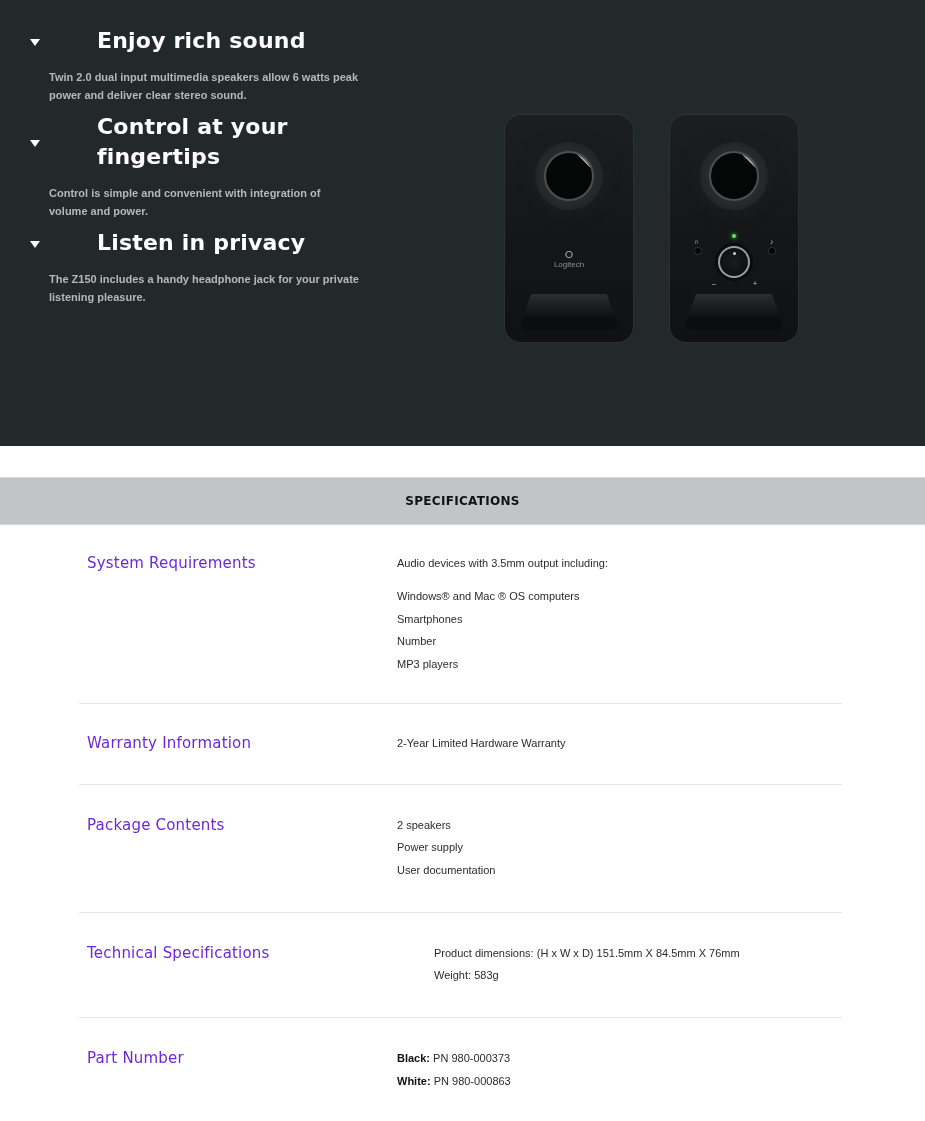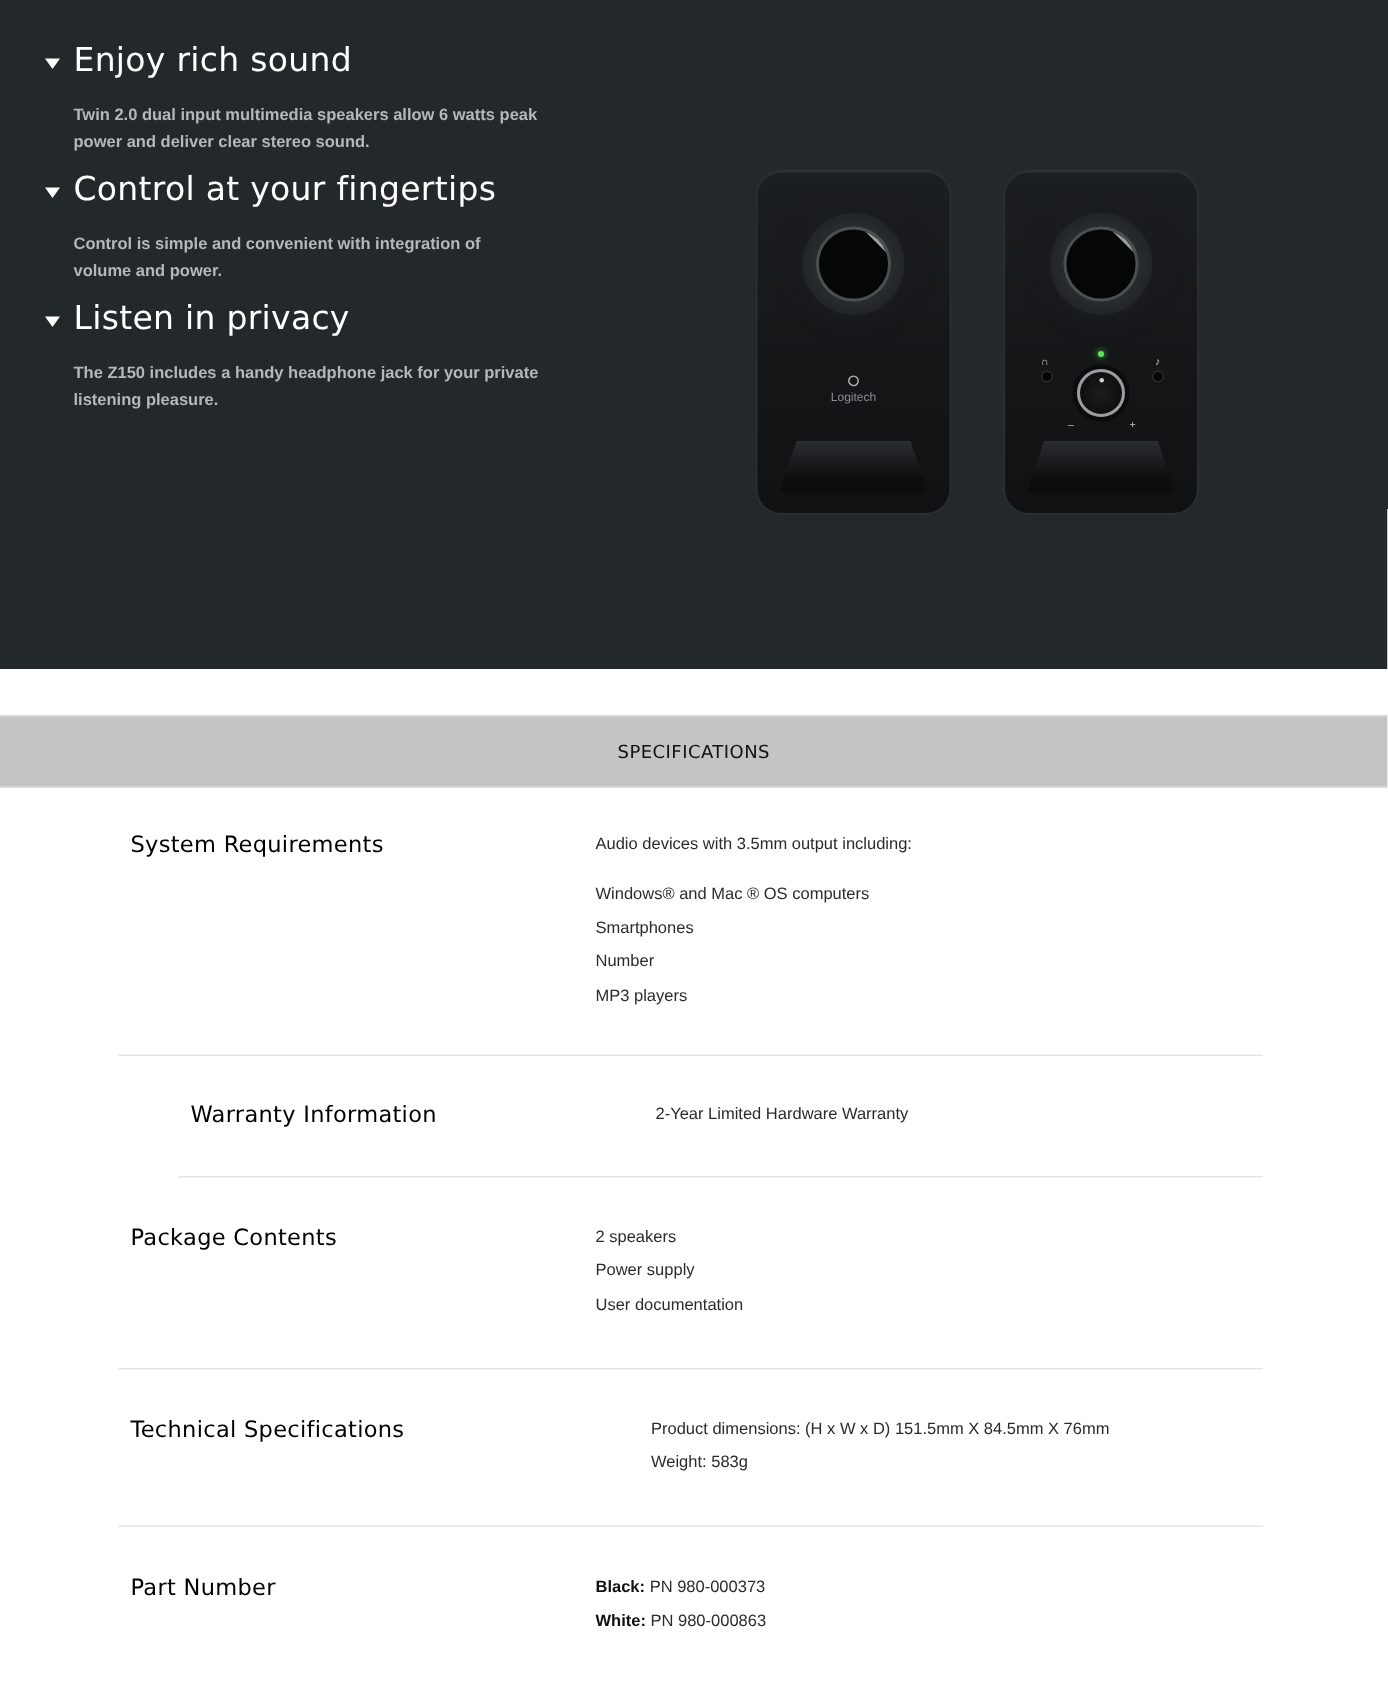--- a/index.html
+++ b/index.html
@@ -29,25 +29,26 @@
   .caret {
     width: 0; height: 0;
     border-left: 5px solid transparent;
     border-right: 5px solid transparent;
     border-top: 7px solid #ffffff;
     margin-right: 9px;
     margin-top: 2px;
   }
   .feature-title {
     font-family: "DejaVu Sans", sans-serif;
-    font-weight: 400;
+    font-weight: 700;
     font-size: 22px;
     color: #ffffff;
     letter-spacing: 0.2px;
     line-height: 30px;
+    margin-left: 48px;
   }
   .feature-desc {
     margin-left: 19px;
     margin-top: 12px;
     font-size: 11px;
     line-height: 18px;
     color: #b5b8ba;
     width: 310px;
     font-weight: bold;
   }
@@ -178,56 +179,57 @@
     border-bottom: 1px solid #d4d5d7;
     display: flex;
     align-items: center;
     justify-content: center;
   }
   .spec-bar-title {
     font-family: "DejaVu Sans", sans-serif;
     font-size: 12px;
     letter-spacing: 0.3px;
     color: #111;
+    font-weight: bold;
   }
 
   
   .spec-table {
     width: 763px;
     margin-left: 79px;
   }
   .spec-row {
     display: flex;
     border-bottom: 1px solid #e6e6e6;
     padding: 28px 0 28px 0;
   }
   .spec-row:last-child { border-bottom: none; }
   .spec-label {
     width: 318px;
     padding-left: 8px;
     font-family: "DejaVu Sans", sans-serif;
     font-size: 15px;
-    color: #000000;
+    color: #6d28d9;
     letter-spacing: 0.2px;
     line-height: 20px;
   }
   .spec-values {
     flex: 1;
     font-size: 11px;
     color: #2b2b2b;
     line-height: 17px;
     padding-top: 2px;
   }
   .spec-values .line { margin-bottom: 5.5px; }
   .spec-values .line.tight { margin-bottom: 16px; }
   .spec-values .line:last-child { margin-bottom: 0; }
   .spec-values b { font-weight: bold; color: #111; }
 
   .row-sys { padding-top: 28px; padding-bottom: 30px; }
-  .row-warranty { padding-top: 29px; padding-bottom: 31px; margin-left: 40px; }
+  .row-warranty { padding-top: 29px; padding-bottom: 31px; }
   .row-package { padding-top: 30px; padding-bottom: 33px; }
   .row-tech { padding-top: 30px; padding-bottom: 33px; gap: 37px; }
   .row-part { padding-top: 30px; padding-bottom: 40px; }
 </style>
 </head>
 <body>
 
 <section class="hero">
   <div class="features">
 

